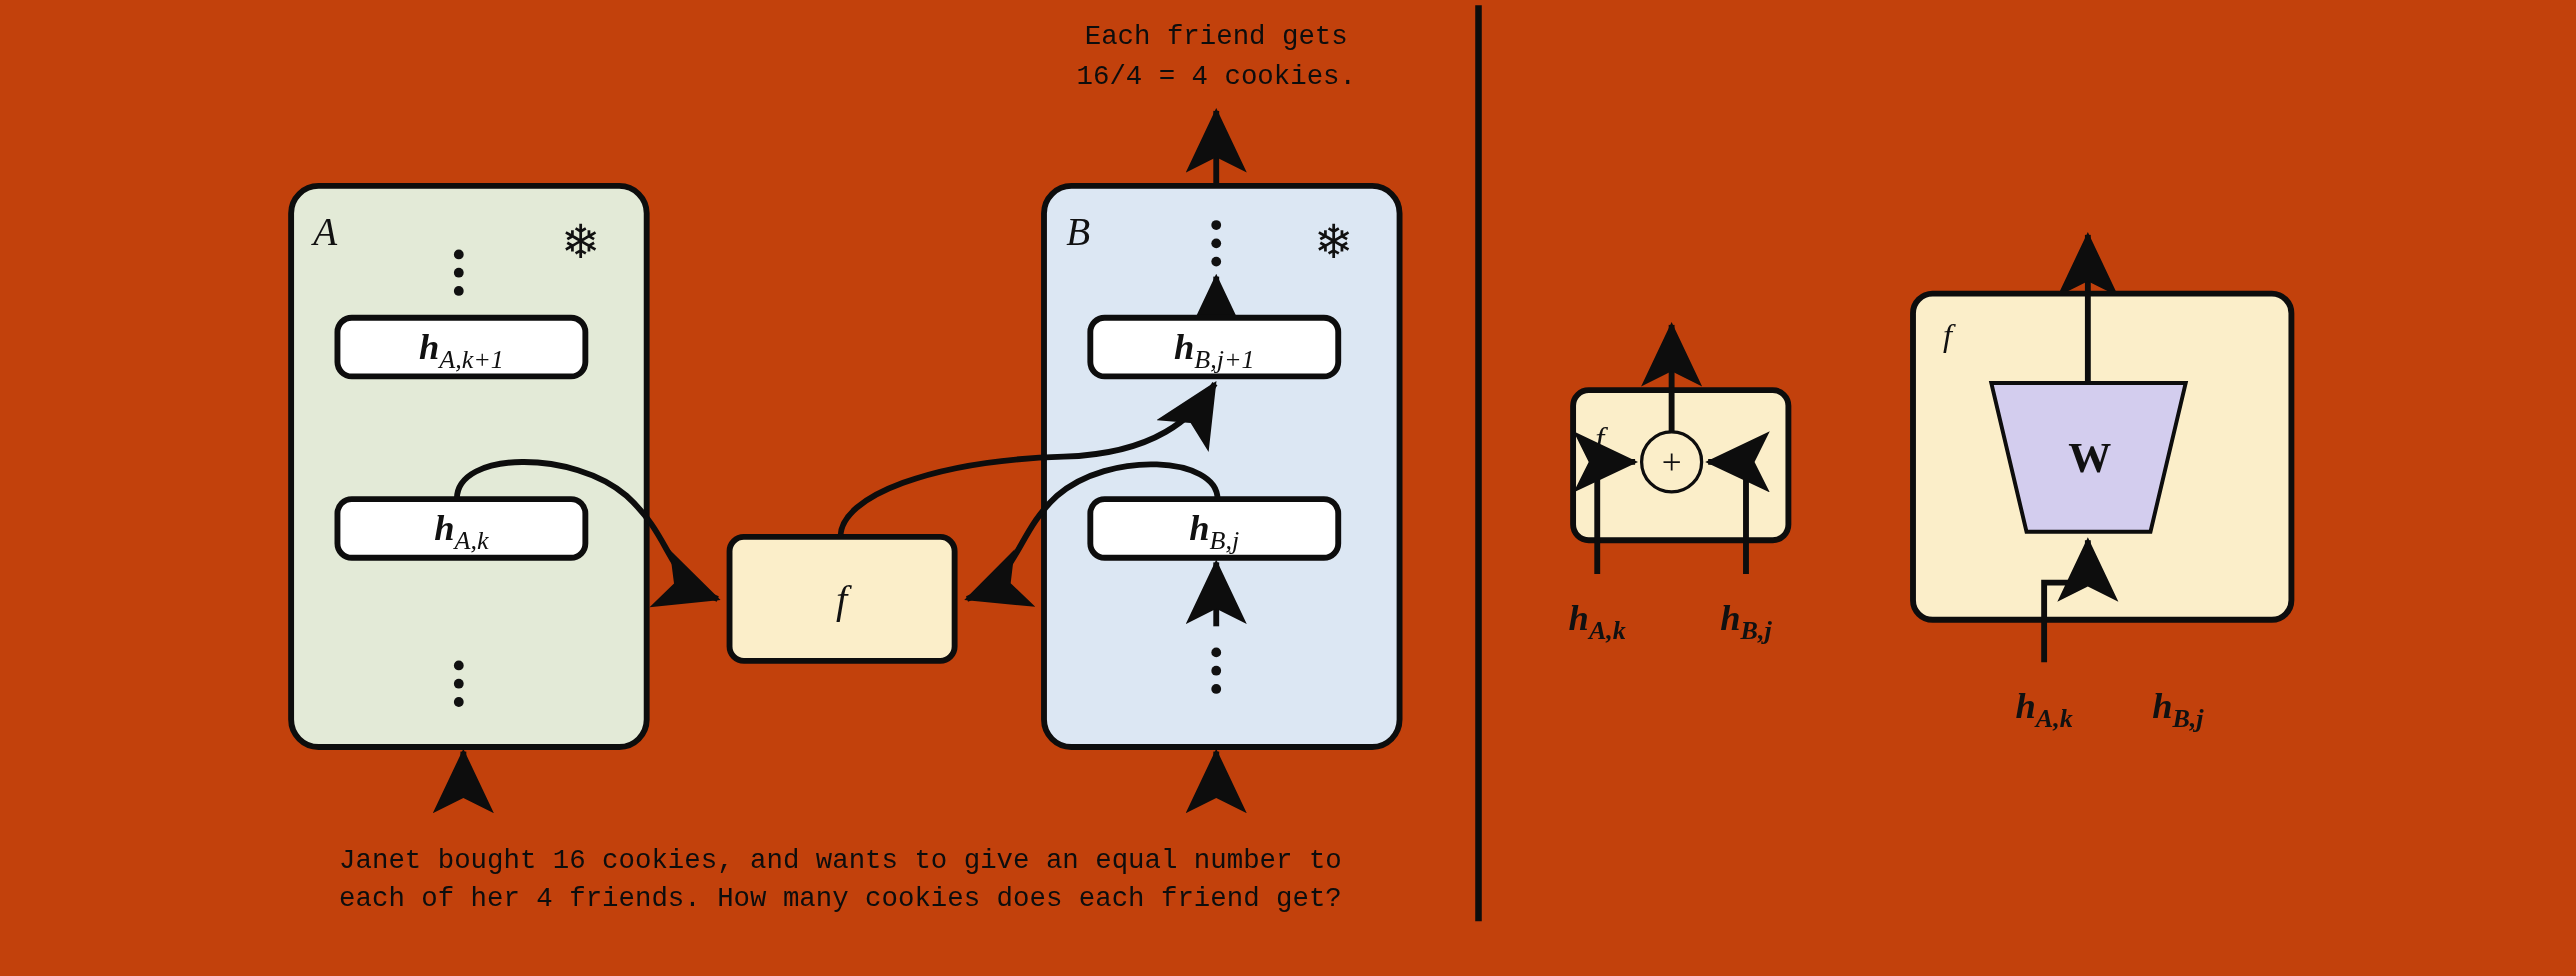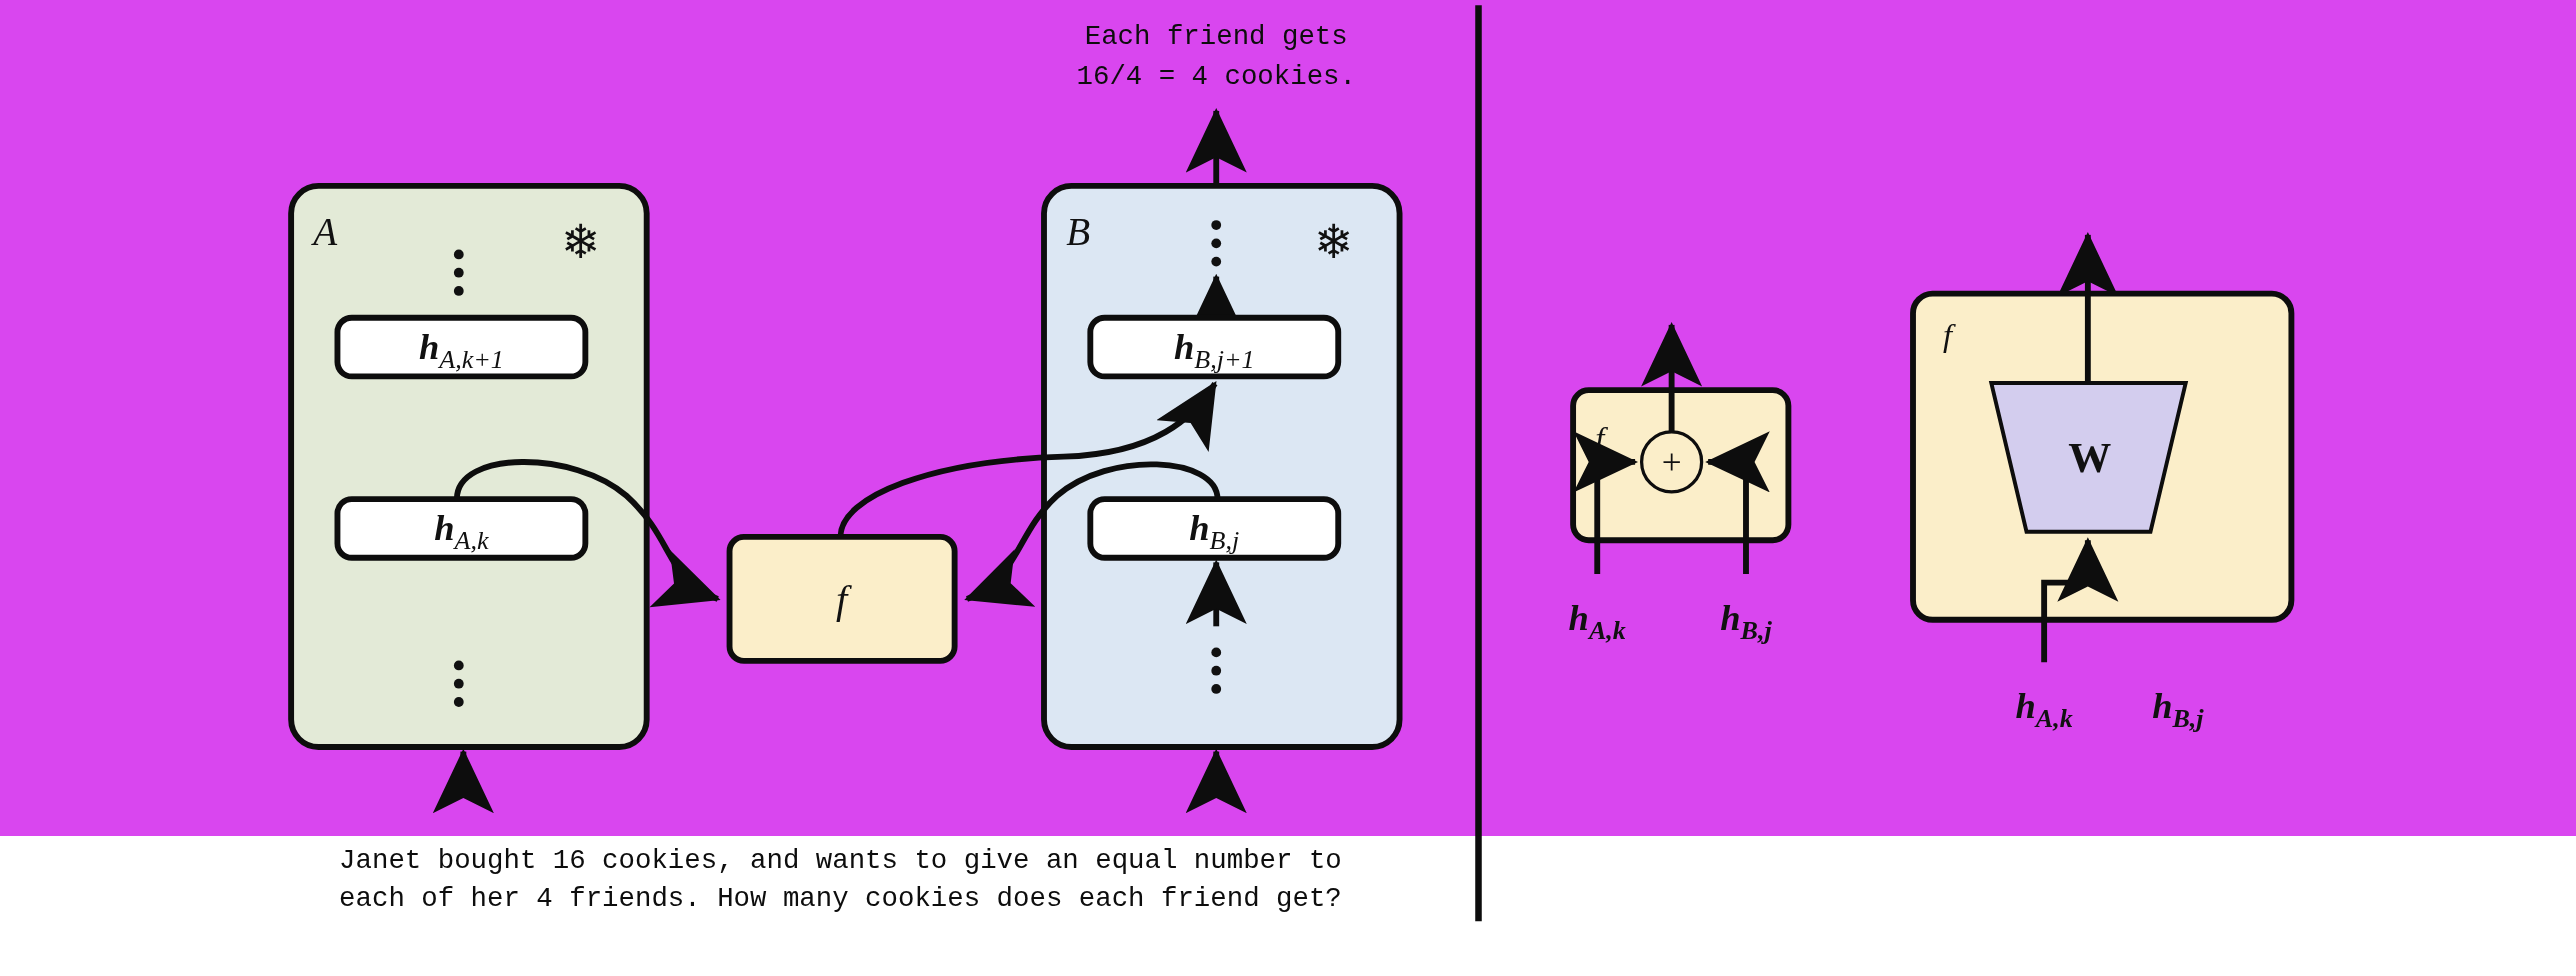--- a/index.html
+++ b/index.html
@@ -1,20 +1,20 @@
 <!DOCTYPE html>
 <html style="font-size:10.4px"><head>
 <meta charset="utf-8">
 <style>
   html,body{margin:0;padding:0;background:#ffffff;}
   body{
     width:2576px;height:976px;overflow:hidden;
     font-family:"Liberation Serif","DejaVu Serif",serif;
   }
-  #stage{position:relative;width:2576px;height:836px;background:#d946ef;}
+  #stage{position:relative;width:2576px;height:976px;background:#c2410c;}
   svg#diagram{position:absolute;left:0;top:0;width:2576px;height:976px;}
   .mono-txt{
     font-family:"Liberation Mono","DejaVu Sans Mono",monospace;
     font-size:42px;
     fill:#0d0d0d;
   }
   .panel-letter{
     font-family:"Liberation Serif","DejaVu Serif",serif;
     font-style:italic;font-size:60px;fill:#111;
   }

